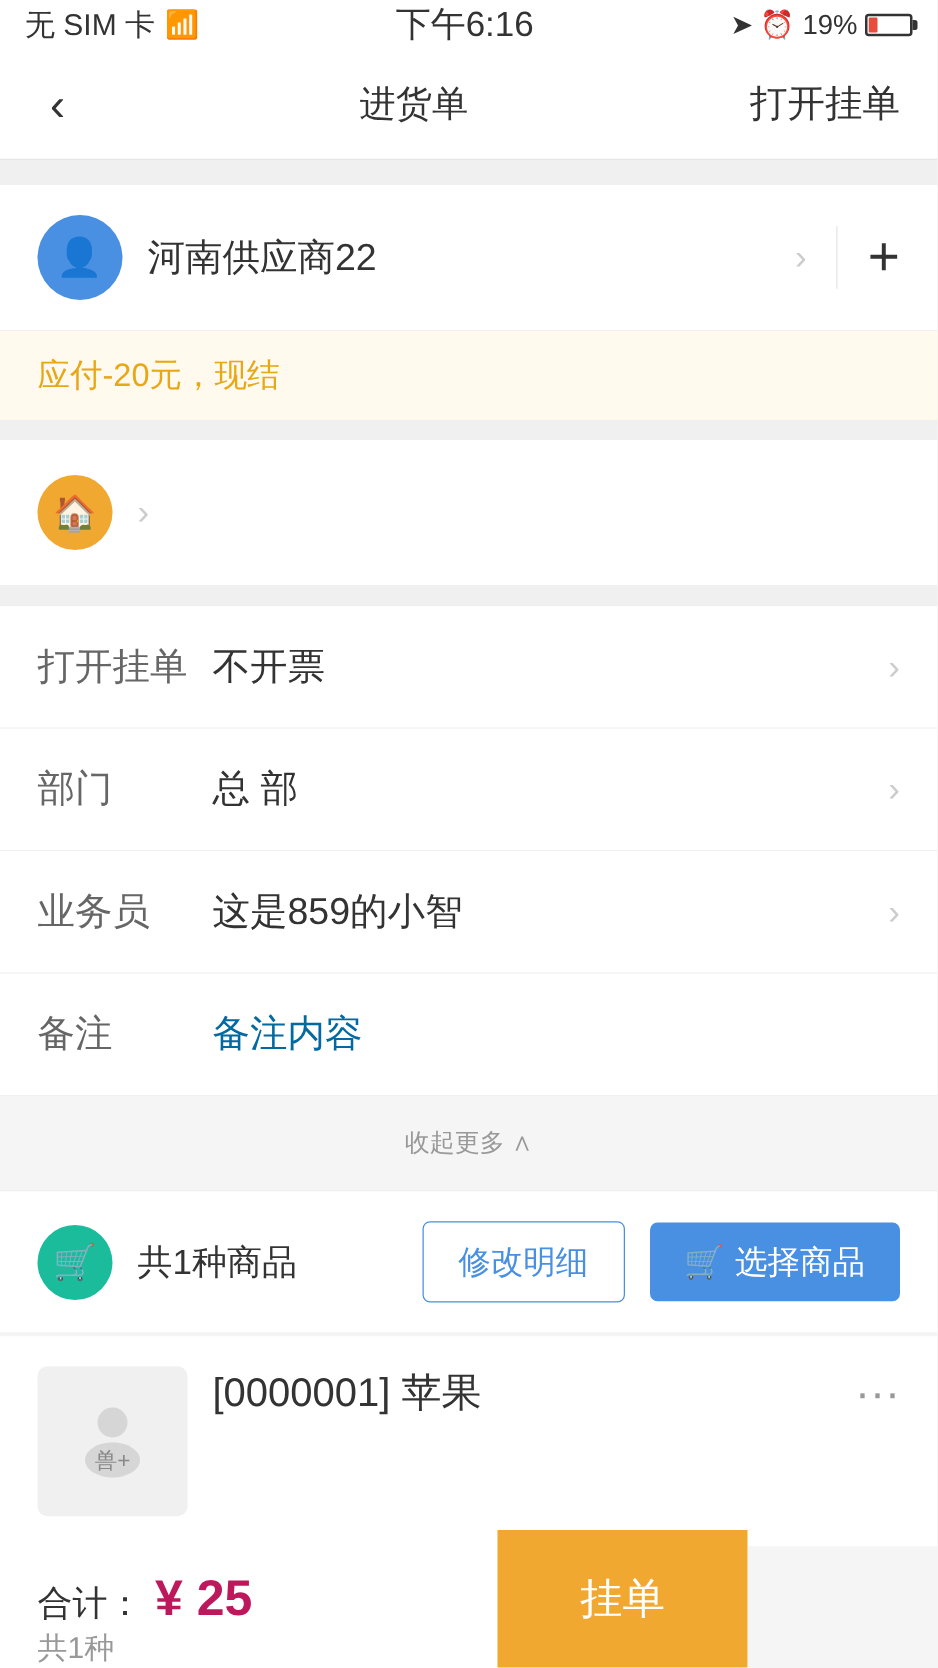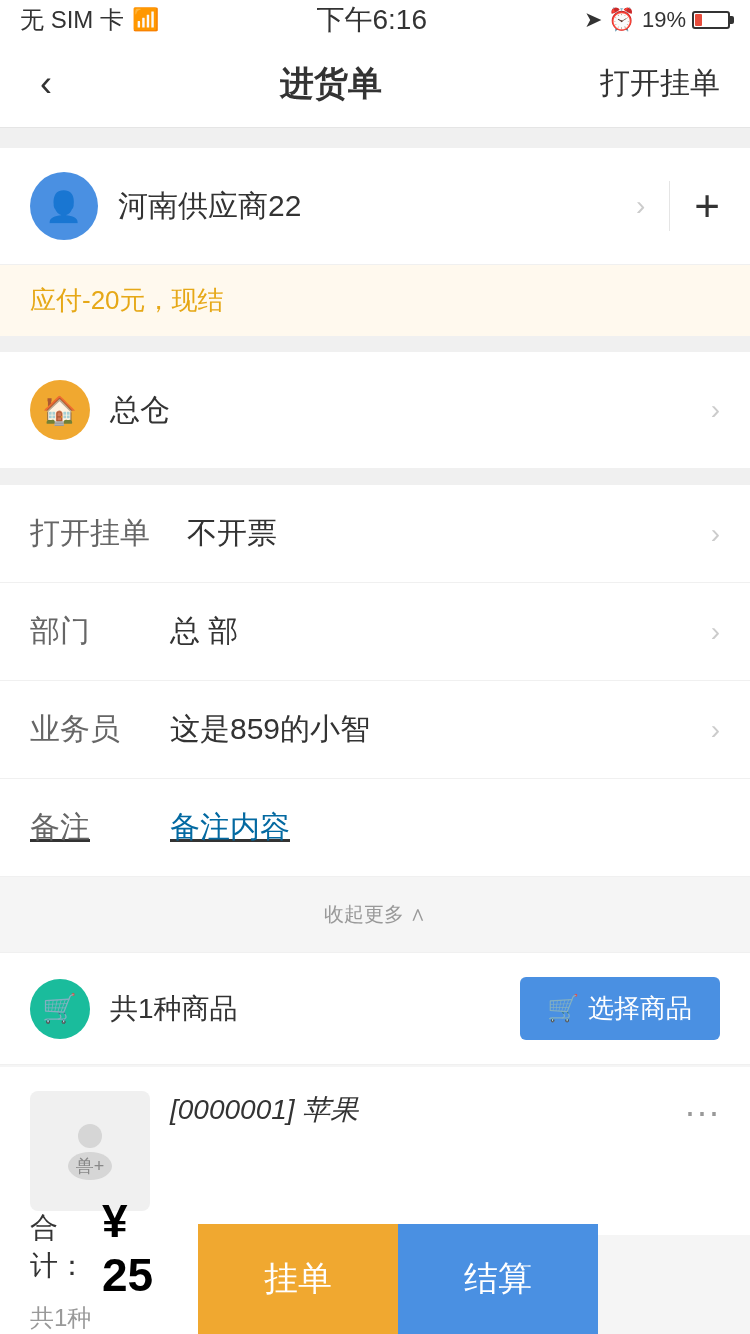--- a/index.html
+++ b/index.html
@@ -46,22 +46,22 @@
       padding: 0 30px;
       border-bottom: 1px solid #e5e5e5;
     }
     .nav-back {
       font-size: 36px;
       color: #333;
       cursor: pointer;
       padding: 10px;
     }
     .nav-title {
-      font-size: 34px;
-      font-weight: 700;
+      font-size: 29px;
+      font-weight: 400;
       color: #333;
     }
     .nav-action {
       font-size: 30px;
       color: #333;
     }
 
     
     .section-divider {
       background: #f0f0f0;
@@ -140,21 +140,20 @@
       flex-shrink: 0;
     }
 
     
     .remark-row {
       background: #fff;
       display: flex;
       align-items: center;
       padding: 28px 30px;
       border-bottom: 1px solid #f0f0f0;
-      text-decoration: underline;
     }
     .remark-placeholder {
       color: #0369a1;
       font-size: 30px;
       flex: 1;
     }
 
     
     .collapse-bar {
       background: #f5f5f5;
@@ -218,24 +217,23 @@
       background: #f0f0f0;
       border-radius: 8px;
       display: flex; align-items: center; justify-content: center;
       margin-right: 20px; flex-shrink: 0;
       position: relative;
     }
     .product-info {
       flex: 1;
     }
     .product-title {
-      font-size: 28px;
+      font-size: 32px;
       color: #333;
       margin-bottom: 12px;
-      font-style: italic;
     }
     .product-price {
       font-size: 28px;
       color: #333;
     }
     .price-highlight {
       color: #4a90e2;
     }
     .product-more {
       font-size: 36px;
@@ -261,23 +259,23 @@
     .footer-total-row {
       display: flex;
       align-items: baseline;
       gap: 10px;
     }
     .footer-total-label {
       font-size: 28px;
       color: #333;
     }
     .footer-total-amount {
-      font-size: 46px;
+      font-size: 40px;
       font-weight: 600;
-      color: #000000;
+      color: #be185d;
     }
     .footer-total-sub {
       font-size: 24px;
       color: #999;
     }
     .footer-btn-hang {
       width: 200px;
       height: 110px;
       background: #f0a830;
       display: flex; align-items: center; justify-content: center;
@@ -336,29 +334,28 @@
 </div>
 
 <div class="notice-bar">
   <span>应付-20元，现结</span>
 </div>
 
 <div class="section-divider" style="height:16px;"></div>
 
 <div class="row-item">
   <div class="warehouse-icon">🏠</div>
-  <span class="row-label">总仓</span>
   <span class="chevron-right">›</span>
 </div>
 
 <div class="section-divider" style="height:16px;"></div>
 
 <div class="row-item">
   <span class="field-label">打开挂单</span>
-  <span class="row-value" style="flex:1;margin-left:17px;">不开票</span>
+  <span class="row-value" style="flex:1;">不开票</span>
   <span class="chevron-right">›</span>
 </div>
 
 <div class="row-item">
   <span class="field-label">部门</span>
   <span class="row-value" style="flex:1;">总 部</span>
   <span class="chevron-right">›</span>
 </div>
 
 <div class="row-item">
@@ -374,20 +371,21 @@
 
 <div class="collapse-bar">
   <span>收起更多 ∧</span>
 </div>
 
 <div class="product-header">
   <div class="product-icon">
     <span style="color:#fff; font-size:28px;">🛒</span>
   </div>
   <span class="product-count">共1种商品</span>
+  <button class="btn-outline">修改明细</button>
   <button class="btn-primary">
     <span>🛒</span>
     <span>选择商品</span>
   </button>
 </div>
 
 <div class="product-card">
   <div class="product-thumb">
     <svg width="70" height="70" viewBox="0 0 70 70">
       <circle cx="35" cy="20" r="12" fill="#bbb" opacity="0.5"></circle>
@@ -410,16 +408,13 @@
   <div class="footer-total">
     <div class="footer-total-row">
       <span class="footer-total-label">合计：</span>
       <span class="footer-total-amount">¥ 25</span>
     </div>
     <div class="footer-total-sub">共1种</div>
   </div>
   <div class="footer-btn-hang">
     <span>挂单</span>
   </div>
-  <div class="footer-btn-settle">
-    <span>结算</span>
-  </div>
 </div>
 
 </body></html>

